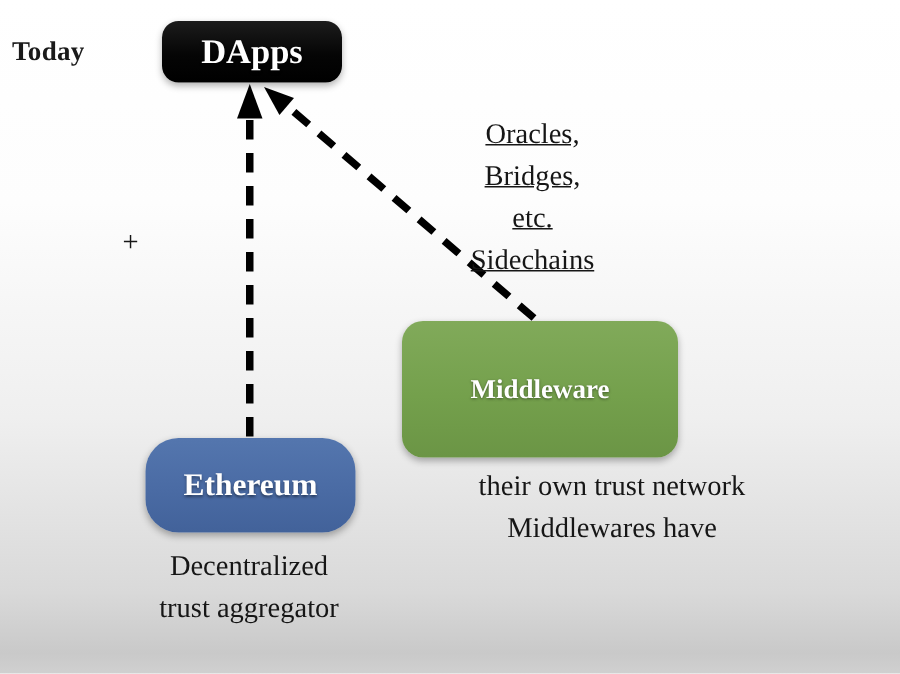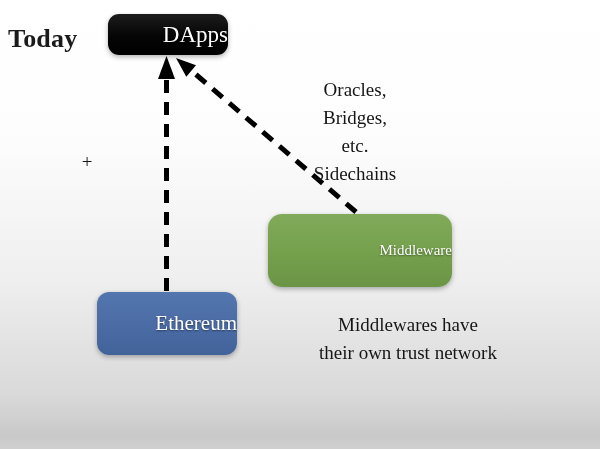--- a/index.html
+++ b/index.html
@@ -28,79 +28,80 @@
     position: absolute;
     left: 0;
     top: 0;
     width: 600px;
     height: 449px;
   }
   .today {
     position: absolute;
     left: 8px;
     top: 24px;
-    font-size: 26px;
+    font-size: 18px;
     font-weight: bold;
     letter-spacing: 0.2px;
   }
   .node {
     position: absolute;
     display: flex;
     align-items: center;
-    justify-content: flex-end;
+    justify-content: center;
     color: #ffffff;
-    font-weight: normal;
+    font-weight: bold;
     box-shadow: 0 2px 5px rgba(0,0,0,0.30);
   }
   .node span {
     text-shadow: 0 1px 2px rgba(0,0,0,0.45);
   }
   .node-dapps {
     left: 108px;
     top: 14px;
     width: 120px;
     height: 41px;
     border-radius: 11px;
     background: linear-gradient(180deg, #1c1c1c 0%, #050505 55%, #000000 100%);
     font-size: 23px;
   }
   .node-middleware {
     left: 268px;
     top: 214px;
     width: 184px;
-    height: 73px;
+    height: 91px;
     border-radius: 14px;
     background: linear-gradient(180deg, #81aa5a 0%, #74a04c 55%, #6b9545 100%);
-    font-size: 15px;
+    font-size: 18px;
   }
   .node-ethereum {
     left: 97px;
     top: 292px;
     width: 140px;
     height: 63px;
-    border-radius: 12px;
+    border-radius: 22px;
     background: linear-gradient(180deg, #5476ae 0%, #4a6ba4 55%, #42629a 100%);
     font-size: 21px;
   }
   .freetext {
     position: absolute;
     text-align: center;
     font-size: 19px;
     line-height: 28px;
     color: #161616;
   }
   .label-ordering {
     left: 17px;
     top: 148px;
     width: 140px;
   }
   .label-oracles {
     left: 281px;
     top: 76px;
     width: 148px;
+    text-decoration: underline;
   }
   .caption-ethereum {
     left: 56px;
     top: 364px;
     width: 220px;
   }
   .caption-middleware {
     left: 288px;
     top: 311px;
     width: 240px;
@@ -142,19 +143,23 @@
   </div>
 
   <div class="node node-middleware">
     <span>Middleware</span>
   </div>
 
   <div class="node node-ethereum">
     <span>Ethereum</span>
   </div>
 
+  <div class="freetext caption-ethereum">
+    <div>Decentralized</div>
+    <div>trust aggregator</div>
+  </div>
 
   <div class="freetext caption-middleware">
+    <div>their own trust network</div>
     <div>Middlewares have</div>
-    <div>their own trust network</div>
   </div>
 
 </div>
 
 </body></html>

